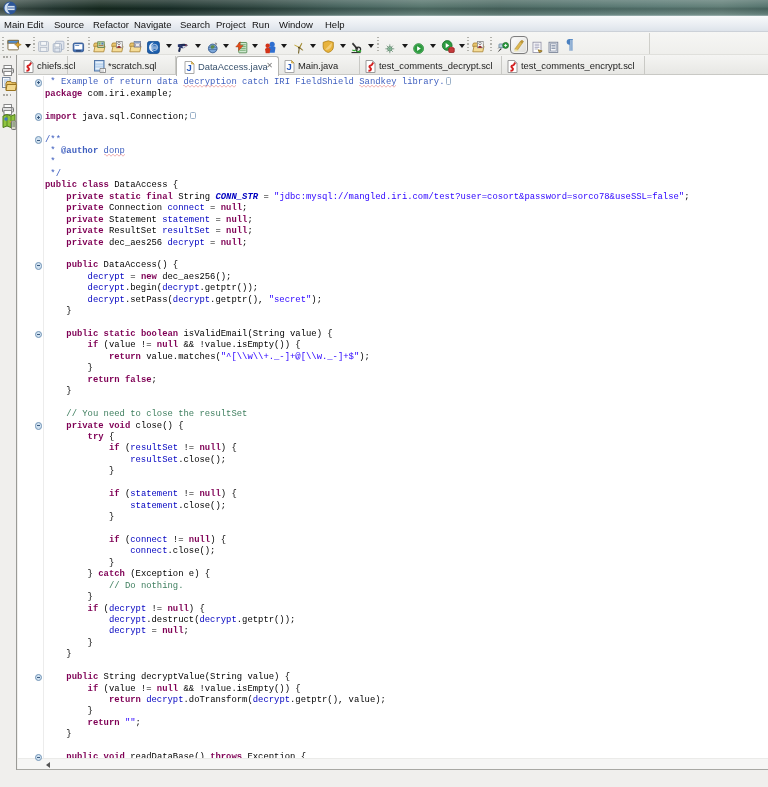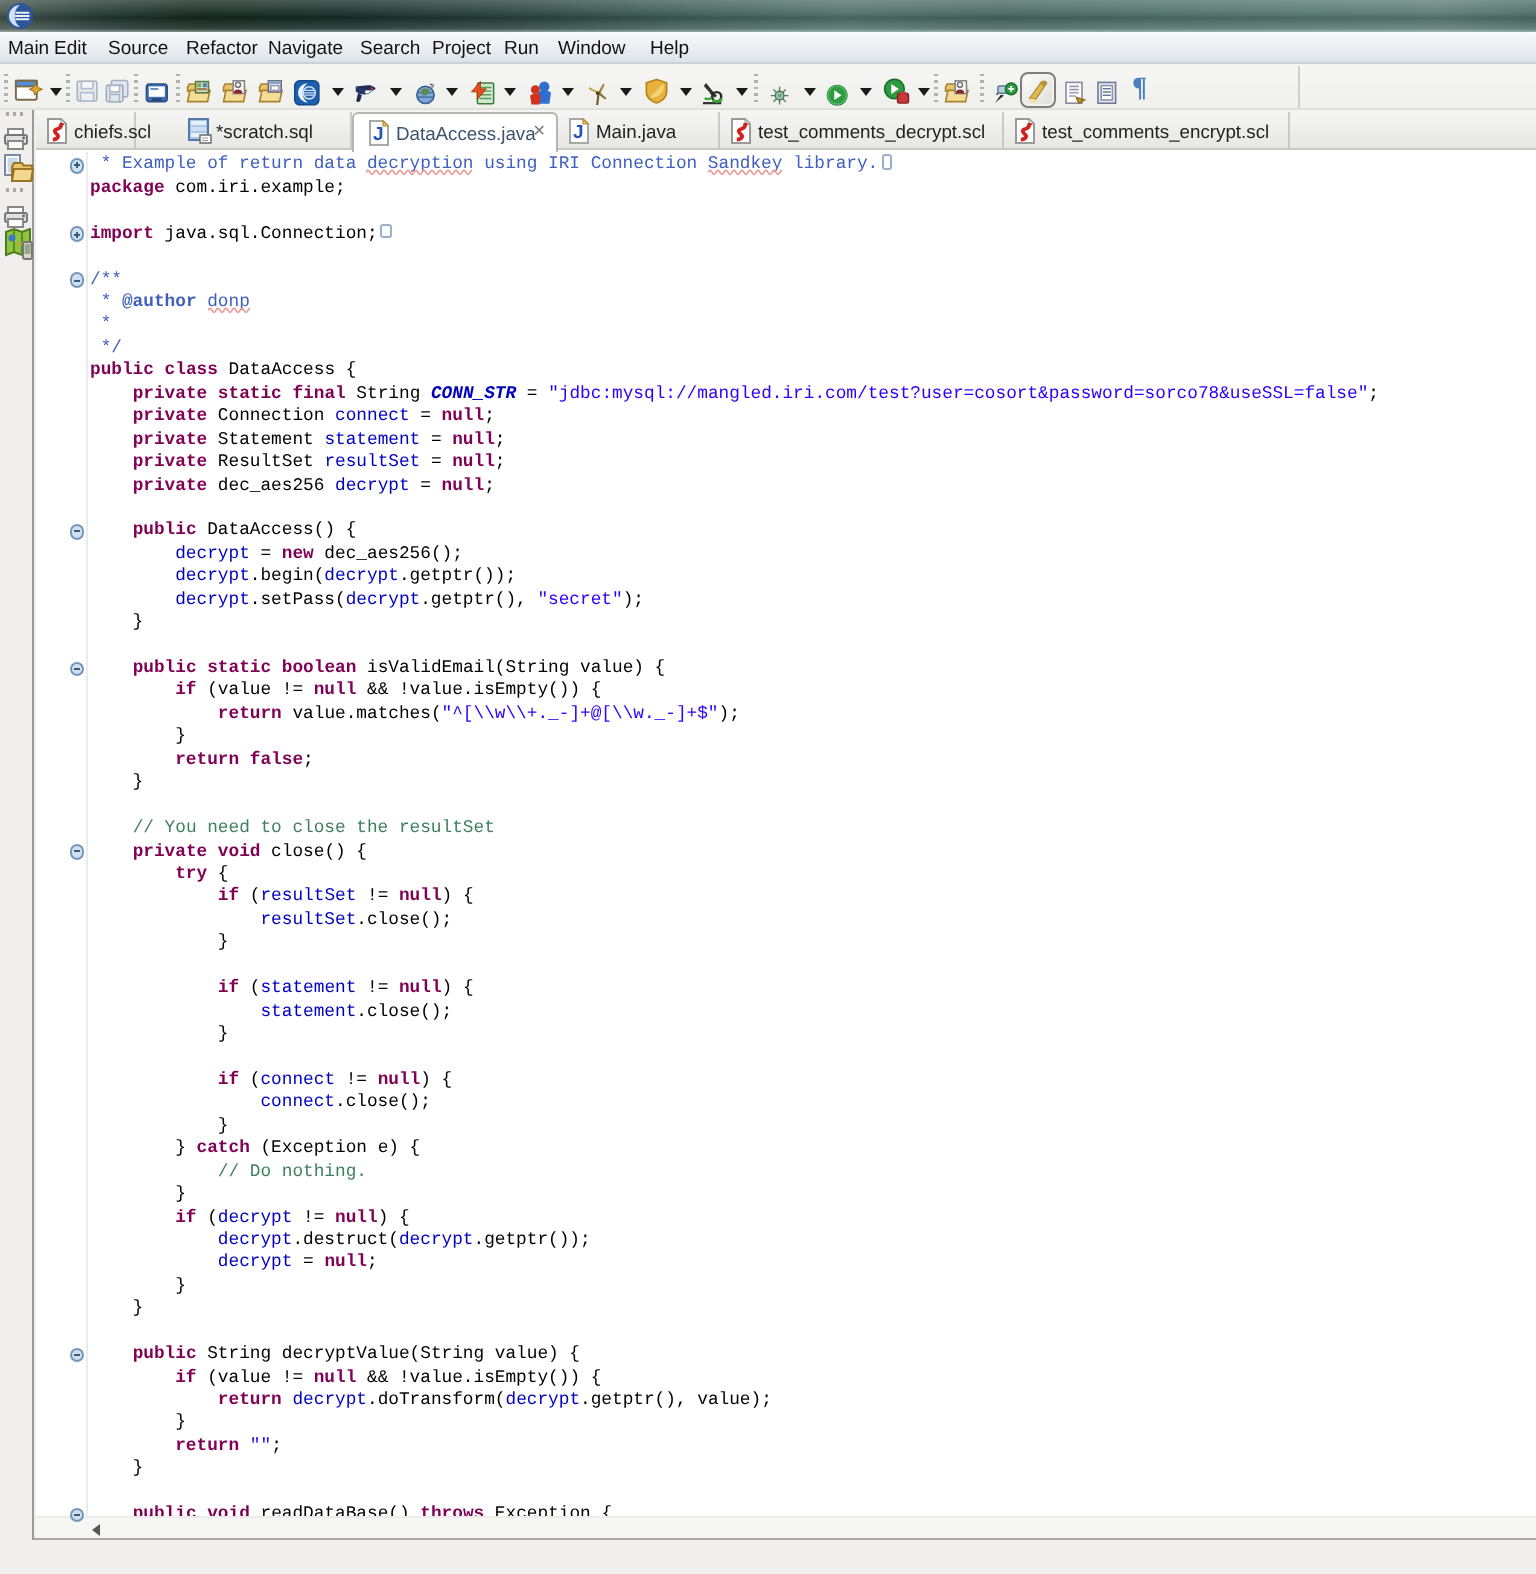--- a/index.html
+++ b/index.html
@@ -318,21 +318,21 @@
         <circle cx="4" cy="5" r="1.8" fill="#3f7ac4"></circle>
         <path d="M7 8c2-1 4 1 6-1" stroke="#c4a43f" stroke-width="1.3" fill="none"></path>
         <rect x="9.5" y="7" width="4.5" height="8.5" rx="1" fill="#d8d8c8" stroke="#777"></rect>
         <rect x="10.3" y="8" width="3" height="5" fill="#9aa88a"></rect>
       </svg></div>
 </div>
 <div id="editor">
 <div id="foldline"></div>
 <div id="code"><div class="cl"><span class="j"> * Example of return data </span><span class="j sq">decryption<svg width="53" height="5" viewBox="0 0 53 5">
             <path d="M0 2.2 Q1 0.2 2 2.2 Q3 4.2 4 2.2 Q5 0.2 6 2.2 Q7 4.2 8 2.2 Q9 0.2 10 2.2 Q11 4.2 12 2.2 Q13 0.2 14 2.2 Q15 4.2 16 2.2 Q17 0.2 18 2.2 Q19 4.2 20 2.2 Q21 0.2 22 2.2 Q23 4.2 24 2.2 Q25 0.2 26 2.2 Q27 4.2 28 2.2 Q29 0.2 30 2.2 Q31 4.2 32 2.2 Q33 0.2 34 2.2 Q35 4.2 36 2.2 Q37 0.2 38 2.2 Q39 4.2 40 2.2 Q41 0.2 42 2.2 Q43 4.2 44 2.2 Q45 0.2 46 2.2 Q47 4.2 48 2.2 Q49 0.2 50 2.2 Q51 4.2 52 2.2 Q53 0.2 54 2.2" fill="none" stroke="#ec9b9b" stroke-width="0.85"></path>
-          </svg></span><span class="j"> using IRI Connection </span><span class="j sq">Sandkey<svg width="37" height="5" viewBox="0 0 37 5">
+          </svg></span><span class="j"> catch IRI FieldShield </span><span class="j sq">Sandkey<svg width="37" height="5" viewBox="0 0 37 5">
             <path d="M0 2.2 Q1 0.2 2 2.2 Q3 4.2 4 2.2 Q5 0.2 6 2.2 Q7 4.2 8 2.2 Q9 0.2 10 2.2 Q11 4.2 12 2.2 Q13 0.2 14 2.2 Q15 4.2 16 2.2 Q17 0.2 18 2.2 Q19 4.2 20 2.2 Q21 0.2 22 2.2 Q23 4.2 24 2.2 Q25 0.2 26 2.2 Q27 4.2 28 2.2 Q29 0.2 30 2.2 Q31 4.2 32 2.2 Q33 0.2 34 2.2 Q35 4.2 36 2.2 Q37 0.2 38 2.2" fill="none" stroke="#ec9b9b" stroke-width="0.85"></path>
           </svg></span><span class="j"> library.</span><span class="fbox"></span></div><div class="cl"><span class="k">package</span> com.iri.example;</div><div class="cl">&nbsp;</div><div class="cl"><span class="k">import</span> java.sql.Connection;<span class="fbox"></span></div><div class="cl">&nbsp;</div><div class="cl"><span class="j">/**</span></div><div class="cl"><span class="j"> * </span><span class="jt">@author</span><span class="j"> </span><span class="j sq">donp<svg width="21" height="5" viewBox="0 0 21 5">
             <path d="M0 2.2 Q1 0.2 2 2.2 Q3 4.2 4 2.2 Q5 0.2 6 2.2 Q7 4.2 8 2.2 Q9 0.2 10 2.2 Q11 4.2 12 2.2 Q13 0.2 14 2.2 Q15 4.2 16 2.2 Q17 0.2 18 2.2 Q19 4.2 20 2.2 Q21 0.2 22 2.2" fill="none" stroke="#ec9b9b" stroke-width="0.85"></path>
           </svg></span></div><div class="cl"><span class="j"> *</span></div><div class="cl"><span class="j"> */</span></div><div class="cl"><span class="k">public</span> <span class="k">class</span> DataAccess {</div><div class="cl">    <span class="k">private</span> <span class="k">static</span> <span class="k">final</span> String <span class="cn">CONN_STR</span> = <span class="s">"jdbc:mysql://mangled.iri.com/test?user=cosort&amp;password=sorco78&amp;useSSL=false"</span>;</div><div class="cl">    <span class="k">private</span> Connection <span class="f">connect</span> = <span class="k">null</span>;</div><div class="cl">    <span class="k">private</span> Statement <span class="f">statement</span> = <span class="k">null</span>;</div><div class="cl">    <span class="k">private</span> ResultSet <span class="f">resultSet</span> = <span class="k">null</span>;</div><div class="cl">    <span class="k">private</span> dec_aes256 <span class="f">decrypt</span> = <span class="k">null</span>;</div><div class="cl">&nbsp;</div><div class="cl">    <span class="k">public</span> DataAccess() {</div><div class="cl">        <span class="f">decrypt</span> = <span class="k">new</span> dec_aes256();</div><div class="cl">        <span class="f">decrypt</span>.begin(<span class="f">decrypt</span>.getptr());</div><div class="cl">        <span class="f">decrypt</span>.setPass(<span class="f">decrypt</span>.getptr(), <span class="s">"secret"</span>);</div><div class="cl">    }</div><div class="cl">&nbsp;</div><div class="cl">    <span class="k">public</span> <span class="k">static</span> <span class="k">boolean</span> isValidEmail(String value) {</div><div class="cl">        <span class="k">if</span> (value != <span class="k">null</span> &amp;&amp; !value.isEmpty()) {</div><div class="cl">            <span class="k">return</span> value.matches(<span class="s">"^[\\w\\+._-]+@[\\w._-]+$"</span>);</div><div class="cl">        }</div><div class="cl">        <span class="k">return</span> <span class="k">false</span>;</div><div class="cl">    }</div><div class="cl">&nbsp;</div><div class="cl">    <span class="c">// You need to close the resultSet</span></div><div class="cl">    <span class="k">private</span> <span class="k">void</span> close() {</div><div class="cl">        <span class="k">try</span> {</div><div class="cl">            <span class="k">if</span> (<span class="f">resultSet</span> != <span class="k">null</span>) {</div><div class="cl">                <span class="f">resultSet</span>.close();</div><div class="cl">            }</div><div class="cl">&nbsp;</div><div class="cl">            <span class="k">if</span> (<span class="f">statement</span> != <span class="k">null</span>) {</div><div class="cl">                <span class="f">statement</span>.close();</div><div class="cl">            }</div><div class="cl">&nbsp;</div><div class="cl">            <span class="k">if</span> (<span class="f">connect</span> != <span class="k">null</span>) {</div><div class="cl">                <span class="f">connect</span>.close();</div><div class="cl">            }</div><div class="cl">        } <span class="k">catch</span> (Exception e) {</div><div class="cl">            <span class="c">// Do nothing.</span></div><div class="cl">        }</div><div class="cl">        <span class="k">if</span> (<span class="f">decrypt</span> != <span class="k">null</span>) {</div><div class="cl">            <span class="f">decrypt</span>.destruct(<span class="f">decrypt</span>.getptr());</div><div class="cl">            <span class="f">decrypt</span> = <span class="k">null</span>;</div><div class="cl">        }</div><div class="cl">    }</div><div class="cl">&nbsp;</div><div class="cl">    <span class="k">public</span> String decryptValue(String value) {</div><div class="cl">        <span class="k">if</span> (value != <span class="k">null</span> &amp;&amp; !value.isEmpty()) {</div><div class="cl">            <span class="k">return</span> <span class="f">decrypt</span>.doTransform(<span class="f">decrypt</span>.getptr(), value);</div><div class="cl">        }</div><div class="cl">        <span class="k">return</span> <span class="s">""</span>;</div><div class="cl">    }</div><div class="cl">&nbsp;</div><div class="cl">    <span class="k">public</span> <span class="k">void</span> readDataBase() <span class="k">throws</span> Exception {</div></div>
 </div>
 <div style="position:absolute;left:18px;top:75px;width:750px;height:1px;background:#fff"></div>
 <div class="fold" style="top:79.1px">
     <i class="v"></i>
     <i class="h"></i>
   </div>

